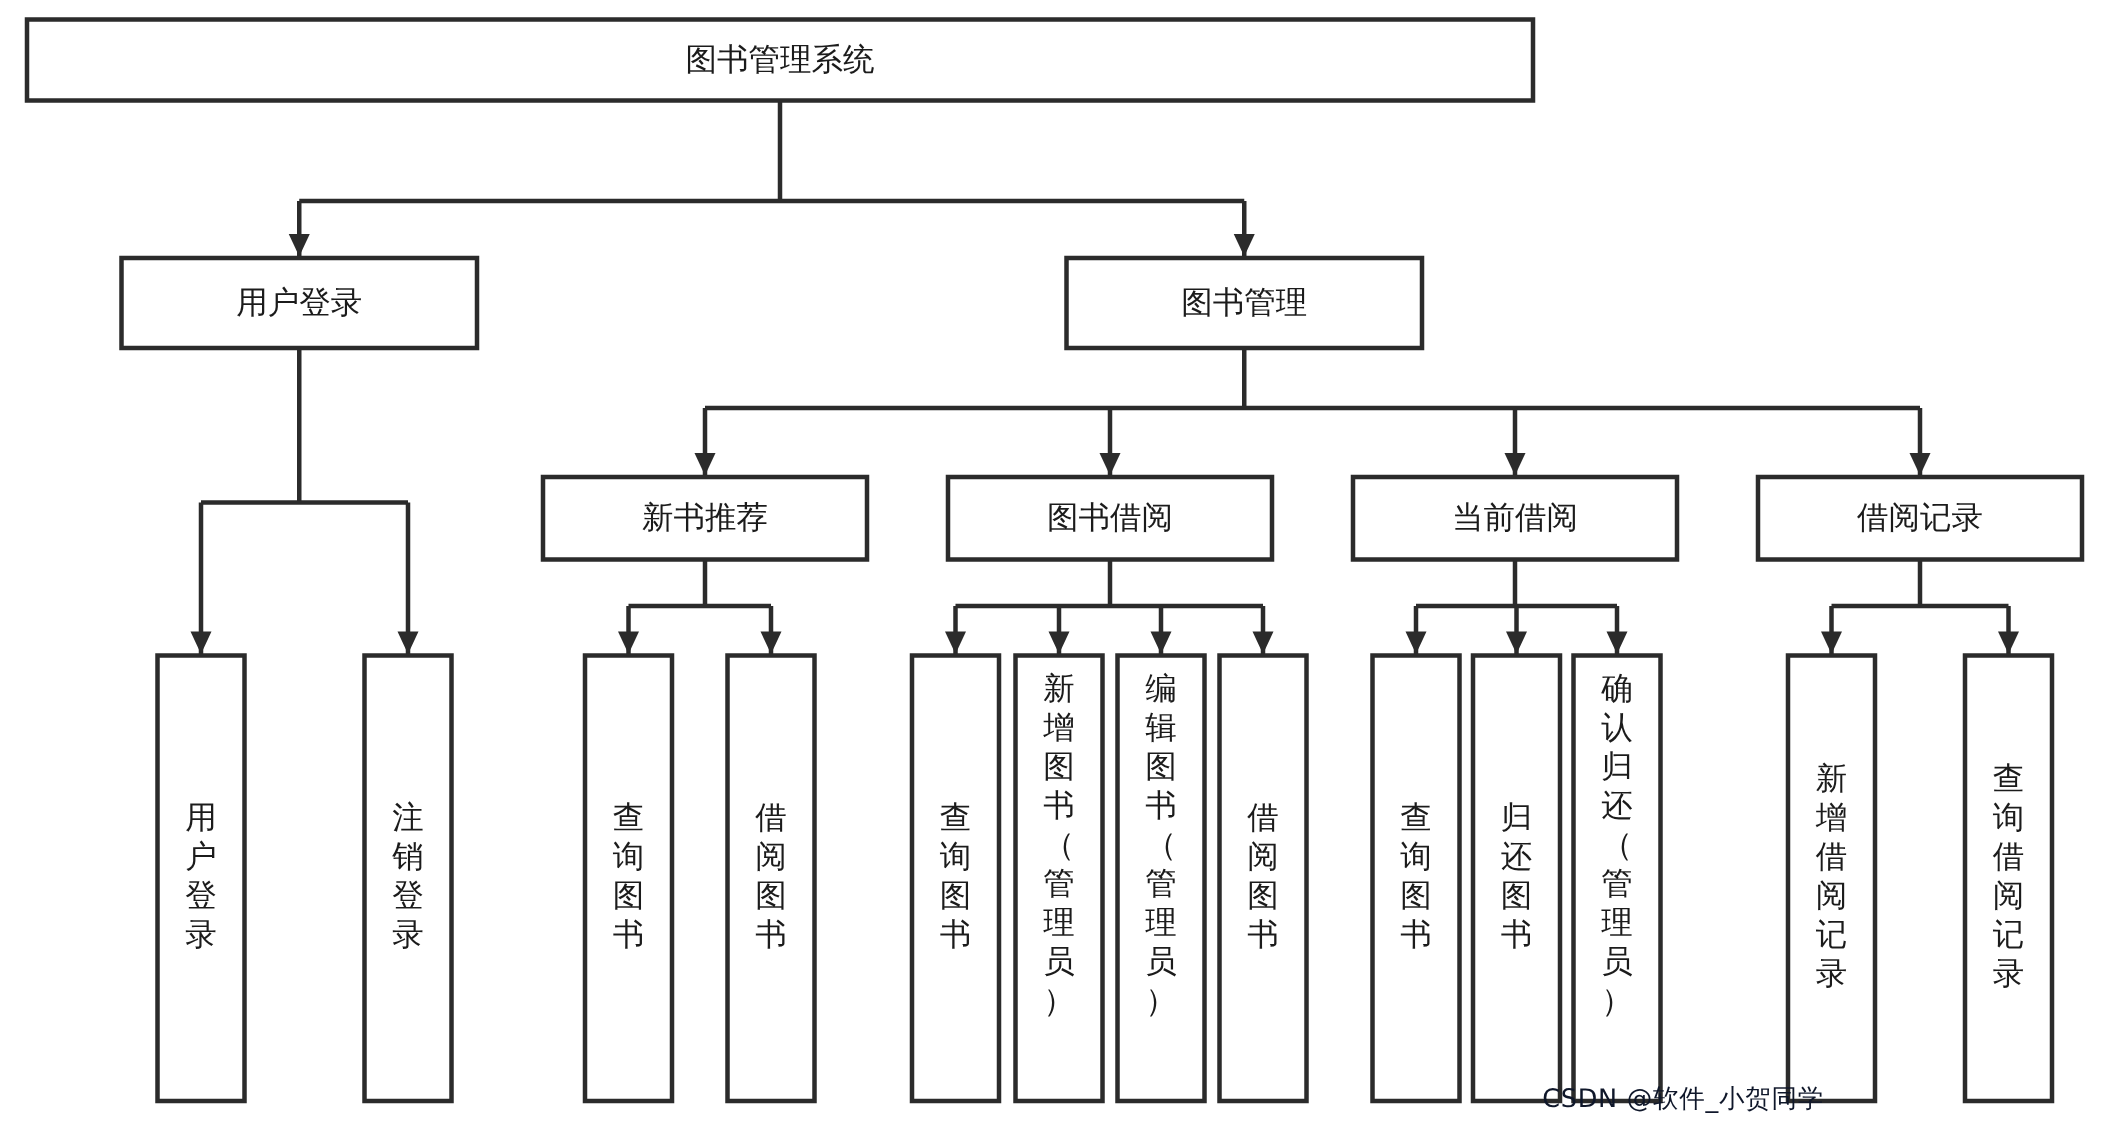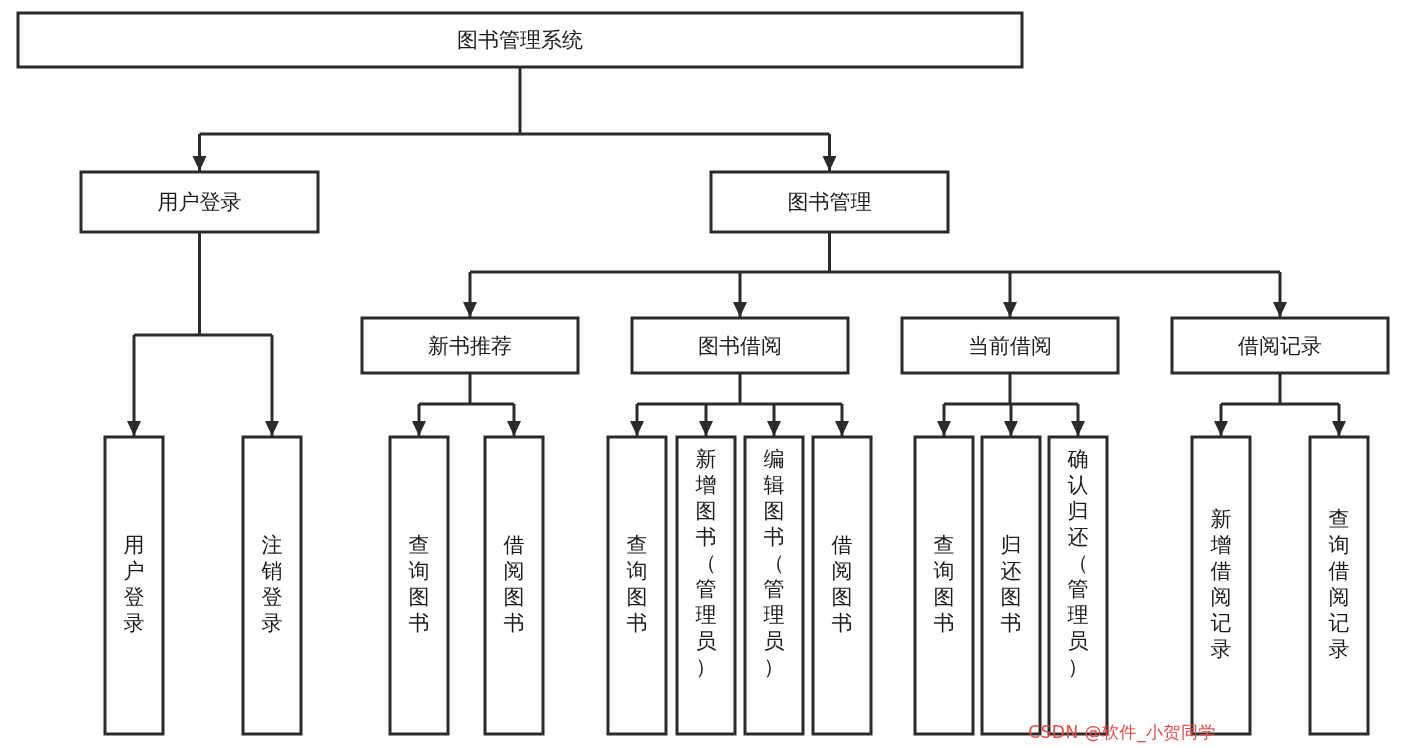--- a/index.html
+++ b/index.html
@@ -24,21 +24,21 @@
     font-size:21px;
     text-anchor:middle;
   }
   .link-line{stroke:#2b2b2b;stroke-width:3;fill:none;stroke-linecap:butt;}
   .arrow-head{fill:#2b2b2b;stroke:none;}
   .watermark{
     position:absolute;
     right:10px;bottom:3px;
     font-family:"DejaVu Sans","Liberation Sans",sans-serif;
     font-size:17px;
-    color:#ef4444;
+    color:#0f172a;
     letter-spacing:0.5px;
     white-space:nowrap;
     pointer-events:none;
   }
 </style>
 </head>
 <body>
 
 <div id="diagram-root">
   <svg class="diagram" viewBox="0 0 1405 747" xmlns="http://www.w3.org/2000/svg">

